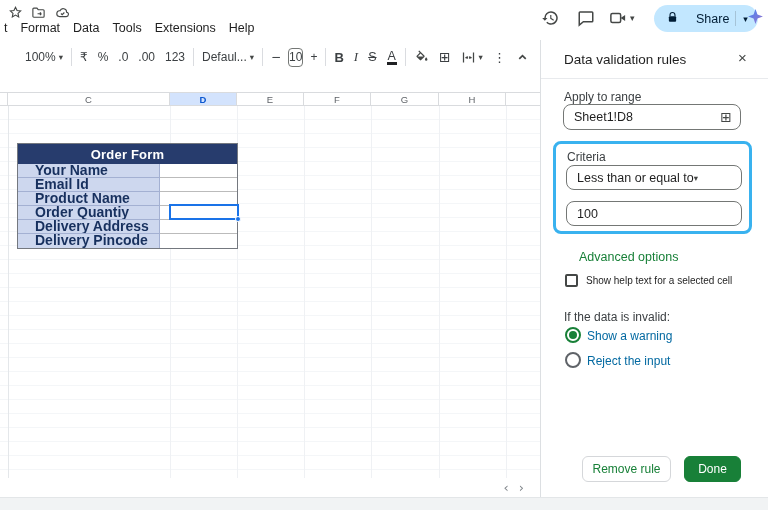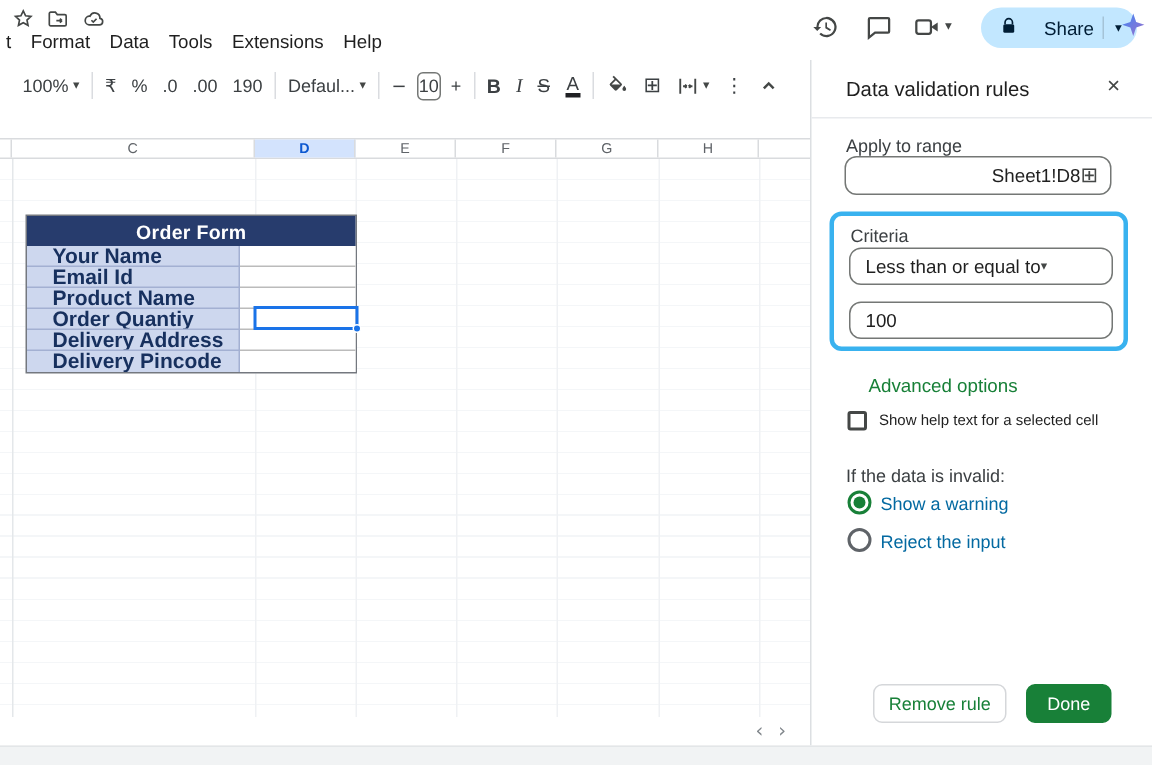--- a/index.html
+++ b/index.html
@@ -17,21 +17,21 @@
   .hdr-ic{position:absolute;top:8px;height:20px;display:flex;align-items:center;color:#444746}
   .hdr-ic svg{width:18px;height:18px;display:block}
   .ic-history{left:541px}.ic-comment{left:577px}.ic-camera{left:609px}
   .cam-caret{font-size:9px;margin-left:3px;color:#444746}
   .share{position:absolute;left:654px;top:5px;height:27px;background:#c2e7ff;border-radius:14px;display:flex;align-items:center;color:#001d35;font-size:12.5px;font-weight:500}
   .share-main{display:flex;align-items:center;gap:17px;padding:0 6px 0 12px;height:100%}
   .share-caret{padding:0 10px 0 7px;border-left:1px solid rgba(31,31,31,.18);font-size:9px;height:15px;display:flex;align-items:center}
   .sparkle{position:absolute;left:747px;top:8px;width:17px;height:17px}
 
   
-  .toolbar{position:absolute;left:0;top:42px;width:540px;height:30px;display:flex;align-items:center;padding-left:10px;font-size:12px;color:#3c4043}
+  .toolbar{position:absolute;left:0;top:42px;width:540px;height:30px;display:flex;align-items:center;padding-left:20px;font-size:12px;color:#3c4043}
   .tbtn{height:24px;padding:0 5px;gap:3px;white-space:nowrap;font-size:12px;color:#3c4043}
   .caret{font-size:8.5px;color:#444746;font-family:"DejaVu Sans",sans-serif}
   .sep{width:1px;height:18px;background:#dadce0;margin:0 3px;flex:0 0 auto}
   .sizebox{width:24px;height:19px;border:1px solid #747775;border-radius:4px;display:inline-flex;align-items:center;justify-content:center;margin:0 2px;font-size:12px}
   .bold{font-weight:700;font-size:13px}
   .italic{font-family:"Liberation Serif","DejaVu Serif",serif;font-style:italic;font-size:13px}
   .strike{text-decoration:line-through;font-size:12.5px}
   .abar{border-bottom:3px solid #202124;line-height:12px;display:inline-block;padding:0 1px;font-size:12.5px}
   .tbtn svg{width:15px;height:15px;display:block;color:#444746}
   .collapse{margin-left:auto;margin-right:16px}
@@ -61,21 +61,21 @@
   .hscroll{position:absolute;left:0;top:479px;width:540px;height:16px;display:flex;justify-content:flex-end;align-items:center;gap:10px;padding-right:16px;color:#80868b;font-size:13px}
 
   
   .panel{position:absolute;left:540px;top:40px;width:228px;height:457px;background:#fff;border-left:1px solid #dcdfe2}
   .p-title{position:absolute;left:23px;top:12px;font-size:13.5px;font-weight:500;color:#1f1f1f}
   .p-close{position:absolute;left:197px;top:9px;font-size:15px;color:#444746}
   .p-div{position:absolute;left:0;top:38px;width:100%;height:1px;background:#e8eaed}
   .p-label{font-size:12px;font-weight:500;color:#3c4043}
   .lbl-range{position:absolute;left:23px;top:50px}
   .fld{border:1px solid #747775;border-radius:8px;display:flex;align-items:center;font-size:12.5px;color:#1f1f1f;background:#fff}
-  .range{position:absolute;left:22px;top:64px;width:178px;height:26px;padding:0 8px 0 10px;justify-content:flex-end}
+  .range{position:absolute;left:22px;top:64px;width:178px;height:26px;padding:0 8px 0 10px;justify-content:space-between}
   .range .glyph{font-size:14px;color:#444746}
   .crit-box{position:absolute;left:12px;top:101px;width:199px;height:93px;border:3px solid #39b2ef;border-radius:8px}
   .crit-label{position:absolute;left:11px;top:6px}
   .op{position:absolute;left:10px;top:21px;width:176px;height:25px;padding:0 8px 0 10px;}
   .val{position:absolute;left:10px;top:57px;width:176px;height:25px;padding:0 10px}
   .adv{position:absolute;left:38px;top:210px;font-size:12.5px;font-weight:500;color:#188038}
   .checkbox{position:absolute;left:24px;top:234px;width:13px;height:13px;border:2px solid #444746;border-radius:2px;background:#fff}
   .cb-label{position:absolute;left:45px;top:235px;font-size:10px;color:#1f1f1f;white-space:nowrap}
   .lbl-invalid{position:absolute;left:23px;top:270px}
   .radio{position:absolute;width:16px;height:16px;border-radius:50%;background:#fff}
@@ -170,21 +170,21 @@
   <div class="toolbar">
     <button class="tbtn">
       <span>100%</span>
       <span class="caret">▾</span>
     </button>
     <i class="sep"></i>
     <button class="tbtn glyph">₹</button>
     <button class="tbtn">%</button>
     <button class="tbtn">.0</button>
     <button class="tbtn">.00</button>
-    <button class="tbtn">190</button>
+    <button class="tbtn">123</button>
     <i class="sep"></i>
     <button class="tbtn">
       <span>Defaul...</span>
       <span class="caret">▾</span>
     </button>
     <i class="sep"></i>
     <button class="tbtn glyph">−</button>
     <span class="sizebox">10</span>
     <button class="tbtn">+</button>
     <i class="sep"></i>

